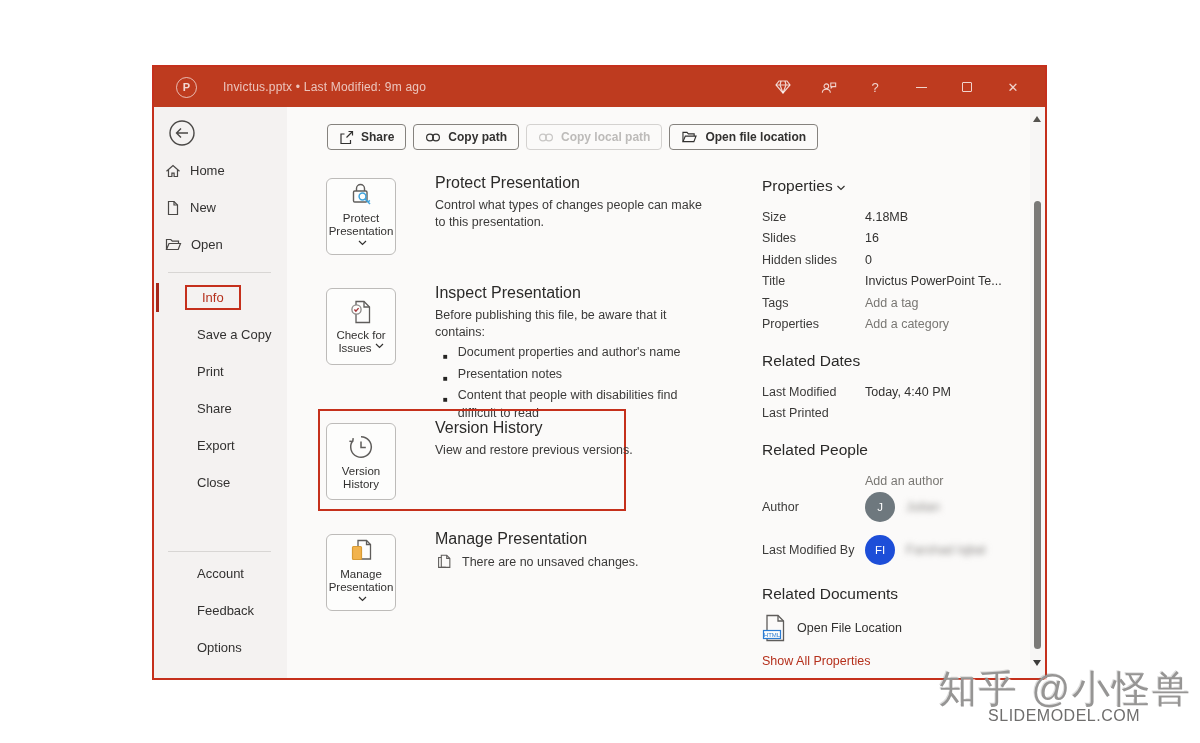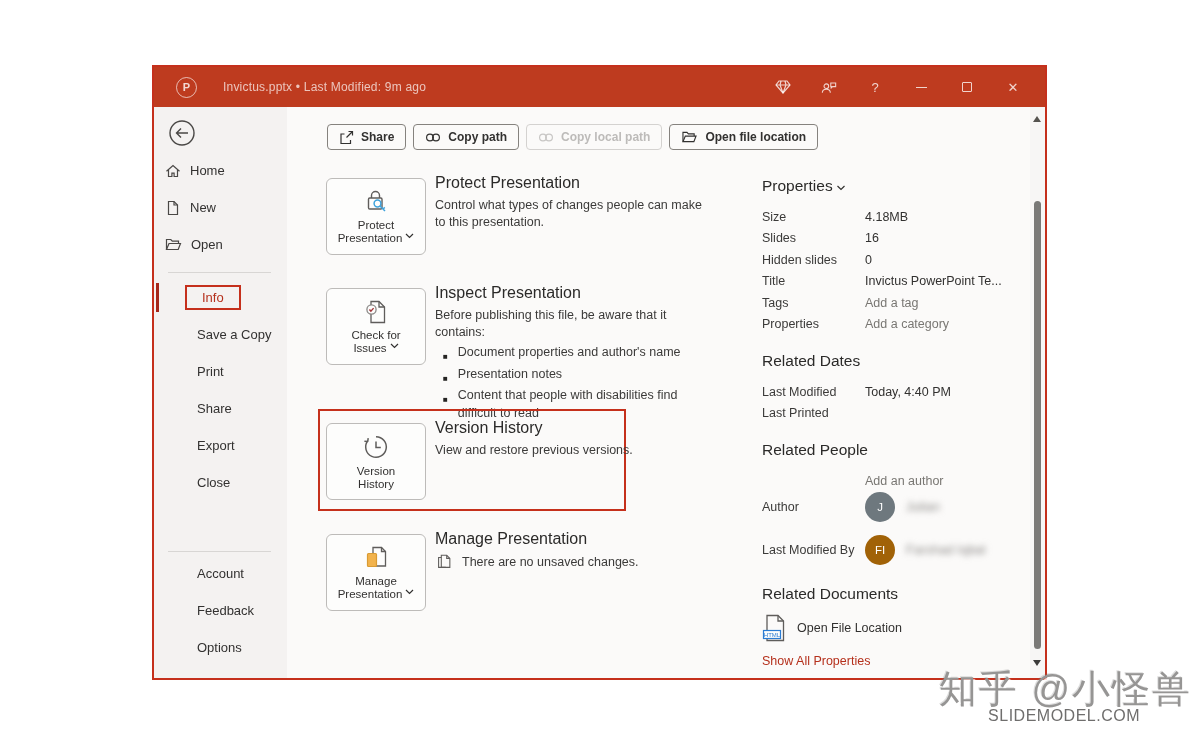--- a/index.html
+++ b/index.html
@@ -26,42 +26,42 @@
   .nav-top { position:absolute; top:45px; left:0; right:0; }
   .nav-mid { position:absolute; top:209px; left:0; right:0; }
   .nav-bot { position:absolute; top:448px; left:0; right:0; }
   .d1 { top:165px; } .d2 { top:444px; }
   
   .main { flex:1; position:relative; background:#FBFAF9; }
   .toolbar { position:absolute; left:40px; top:17px; display:flex; gap:7px; }
   .tbtn { height:26px; display:flex; align-items:center; gap:7px; padding:0 11px; border:1px solid #85827E; border-radius:4px; font-size:12px; font-weight:bold; color:#323130; background:transparent; cursor:pointer; }
   .tbtn.disabled { border-color:#D4D2D0; color:#BDBBB9; }
   .tbtn.disabled svg { opacity:.45; }
-  .bigbtn { position:absolute; left:39px; width:100px; height:77px; background:#FDFDFC; border:1px solid #BDBBB9; border-radius:6px; display:flex; flex-direction:column; align-items:center; justify-content:center; font-size:11.5px; line-height:13.5px; color:#323130; cursor:pointer; text-align:center; }
+  .bigbtn { position:absolute; left:39px; width:70px; height:77px; background:#FDFDFC; border:1px solid #BDBBB9; border-radius:6px; display:flex; flex-direction:column; align-items:center; justify-content:center; font-size:11.5px; line-height:13.5px; color:#323130; cursor:pointer; text-align:center; }
   .bigbtn svg { margin-bottom:3px; }
   .sec-text { position:absolute; left:148px; width:290px; }
   .sec-text h3 { font-size:16px; font-weight:500; color:#2B2A29; margin-bottom:5px; }
   .sec-text p { font-size:12.5px; color:#3B3A39; line-height:17px; width:272px; }
   .bullets { margin-top:3px; }
   .brow { display:flex; font-size:12.5px; line-height:17.5px; color:#3B3A39; width:272px; }
   .bsq { font-size:8px; margin:4px 10px 0 8px; color:#252423; }
   .chev { display:inline-block; margin-left:3px; }
   .red-frame { position:absolute; left:31px; top:302px; width:308px; height:102px; border:2px solid #C5301C; pointer-events:none; }
   .status-row { display:flex; align-items:center; gap:9px; font-size:12.5px; color:#3B3A39; margin-top:4px; }
   
   .props { position:absolute; left:475px; top:70px; width:278px; font-size:12.5px; }
   .panel-h { font-size:15.5px; font-weight:400; color:#2B2A29; margin-bottom:11px; cursor:default; }
   .panel-h.sub { margin-top:17px; }
   .prow { display:flex; align-items:center; min-height:21.5px; }
   .plabel { width:103px; flex-shrink:0; color:#3B3A39; }
   .pvalue { color:#323130; }
   .muted { color:#787672; cursor:pointer; }
   .person { display:flex; align-items:center; margin-bottom:3px; cursor:pointer; }
   .avatar { width:30px; height:30px; border-radius:50%; color:#fff; font-size:11.5px; display:flex; align-items:center; justify-content:center; flex-shrink:0; }
-  .av-gray { background:#6E787E; } .av-teal { background:#a16207; }
+  .av-gray { background:#6E787E; } .av-teal { background:#1d4ed8; }
   .blur-name { filter:blur(3px); color:#8C8A88; font-size:13px; margin-left:11px; }
   .doc-row { display:flex; align-items:center; gap:9px; margin-top:4px; cursor:pointer; }
   .show-all { color:#B5301C; margin-top:12px; cursor:pointer; }
   
   .vscroll { position:absolute; right:0; top:0; bottom:0; width:15px; background:#F7F6F5; }
   .tri { width:0; height:0; border-left:4.5px solid transparent; border-right:4.5px solid transparent; position:absolute; left:3px; cursor:pointer; }
   .tri.up { border-bottom:6px solid #55534F; top:9px; }
   .tri.down { border-top:6px solid #3B3A39; bottom:12px; }
   .thumb { position:absolute; left:4px; top:94px; width:7px; height:448px; background:#7A7977; border-radius:4px; cursor:pointer; }
   

